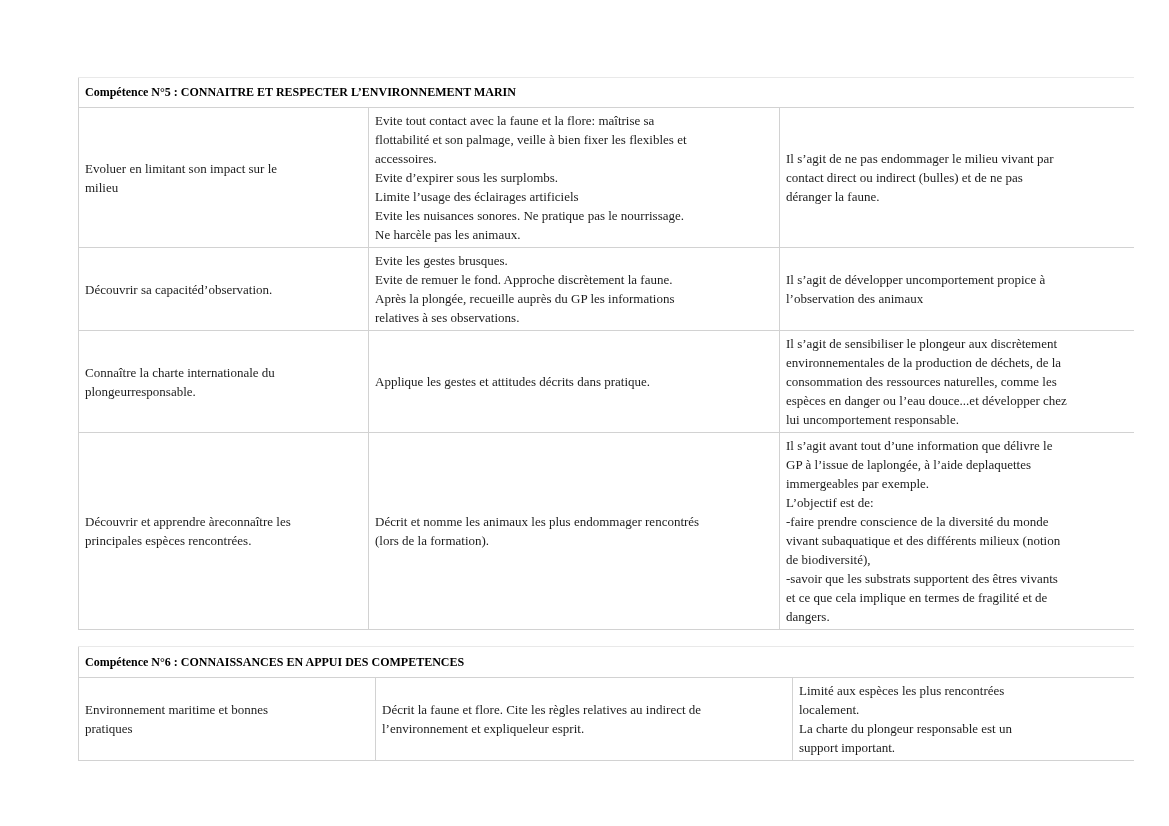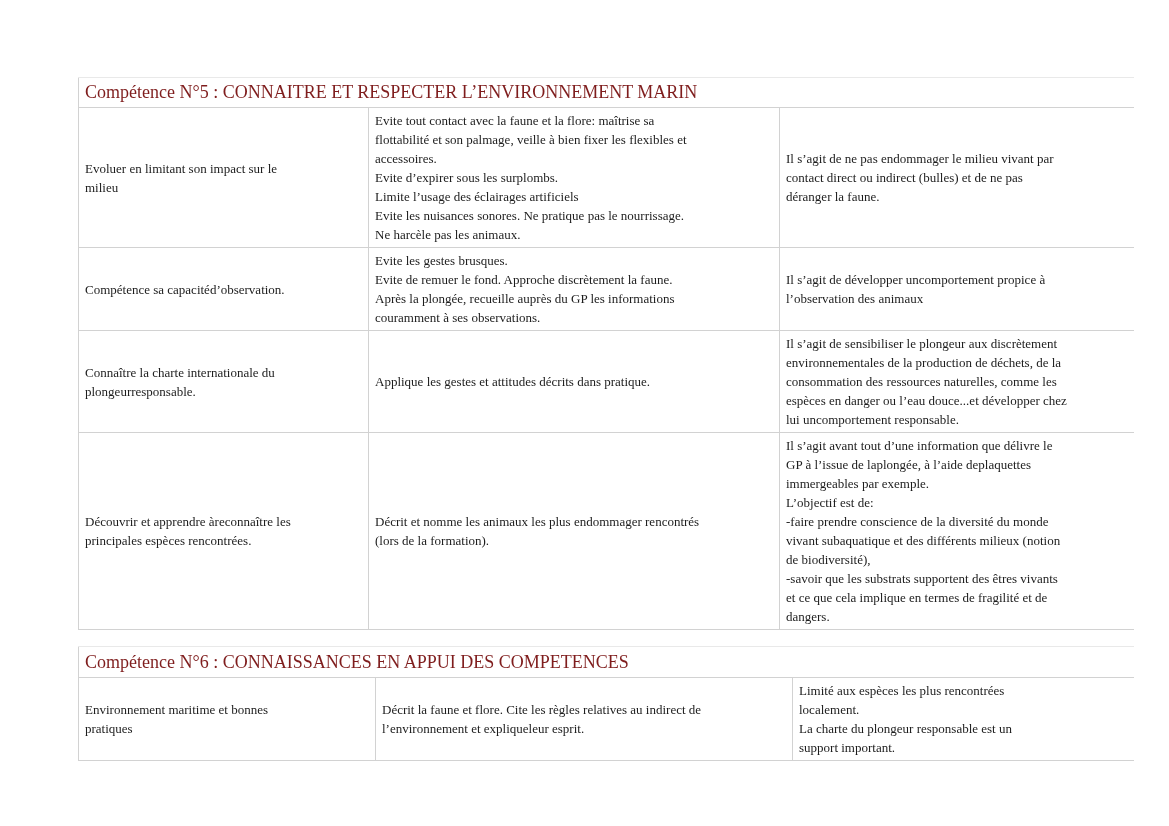--- a/index.html
+++ b/index.html
@@ -37,23 +37,23 @@
     vertical-align: middle;
     padding: 3px 8px 3px 6px;
     font-size: 13px;
     line-height: 19px;
     white-space: pre-line;
     overflow: hidden;
   }
   table.comp-table td:first-child { border-left: none; }
   table.comp-table td:last-child  { border-right: none; }
   table.comp-table tr.title-row td {
-    font-weight: normal;
-    font-size: 18px;
-    color: #7f1d1d;
+    font-weight: bold;
+    font-size: 12px;
+    color: #000000;
     white-space: nowrap;
     border-top: none;
     border-left: none;
     border-right: none;
     padding: 2px 6px;
   }
 </style>
 </head>
 <body>
 
@@ -77,25 +77,25 @@
 accessoires.
 Evite d’expirer sous les surplombs.
 Limite l’usage des éclairages artificiels
 Evite les nuisances sonores. Ne pratique pas le nourrissage.
 Ne harcèle pas les animaux.</td>
         <td>Il s’agit de ne pas endommager le milieu vivant par
 contact direct ou indirect (bulles) et de ne pas
 déranger la faune.</td>
       </tr>
       <tr style="height:79px">
-        <td>Compétence sa capacitéd’observation.</td>
+        <td>Découvrir sa capacitéd’observation.</td>
         <td>Evite les gestes brusques.
 Evite de remuer le fond. Approche discrètement la faune.
 Après la plongée, recueille auprès du GP les informations
-couramment à ses observations.</td>
+relatives à ses observations.</td>
         <td>Il s’agit de développer uncomportement propice à
 l’observation des animaux</td>
       </tr>
       <tr style="height:92px">
         <td>Connaître la charte internationale du
 plongeurresponsable.</td>
         <td>Applique les gestes et attitudes décrits dans pratique.</td>
         <td>Il s’agit de sensibiliser le plongeur aux discrètement
 environnementales de la production de déchets, de la
 consommation des ressources naturelles, comme les

